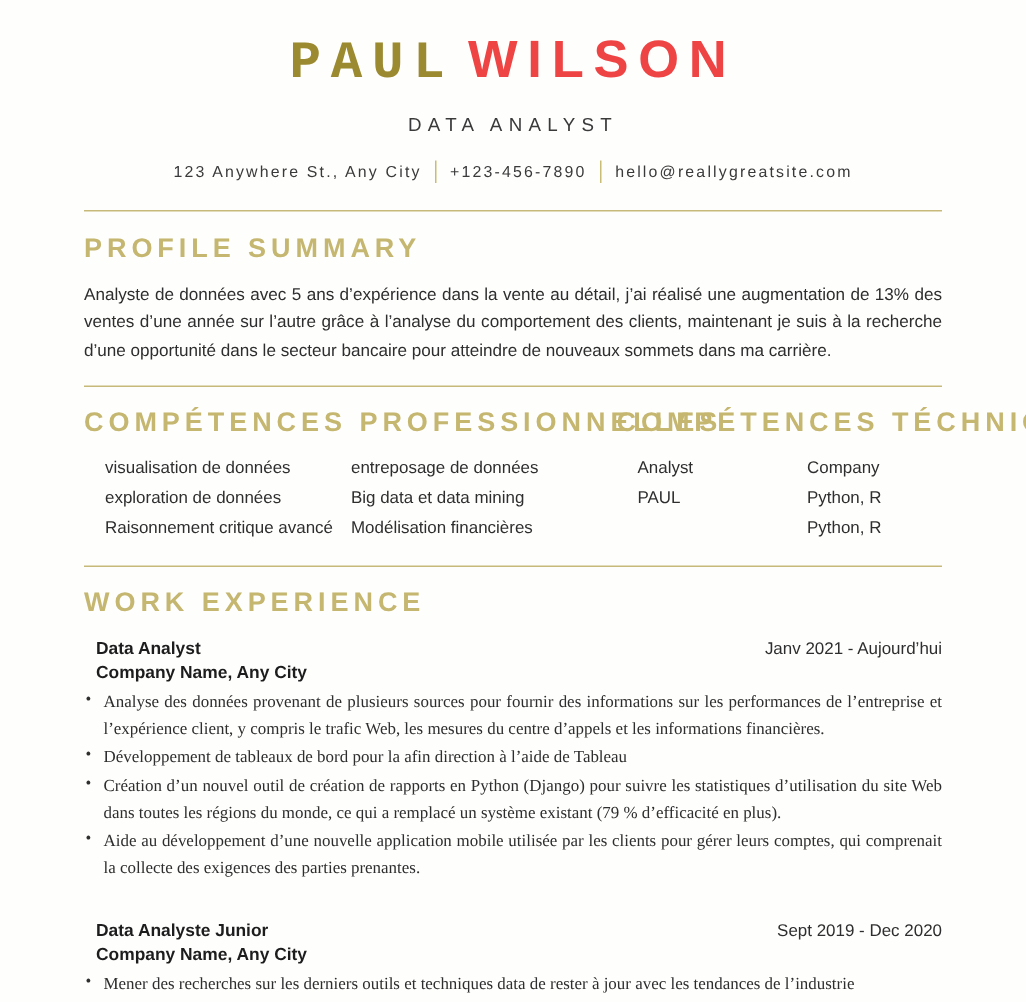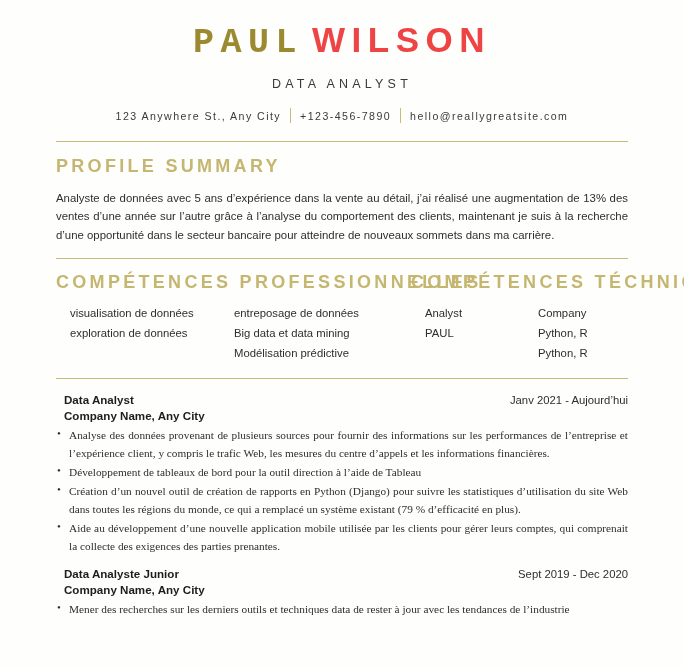--- a/index.html
+++ b/index.html
@@ -166,21 +166,21 @@
     text-align: justify;
   }
   ul.bullets li::before {
     content: "•";
     position: absolute;
     left: 1px;
     top: -1px;
     font-size: 11px;
     color: #2e2e2e;
   }
-  .job-2 { margin-top: 12px; }
+  .job-2 { margin-top: 26px; }
   .job-2 ul.bullets li { text-align: justify; }
 </style>
 </head>
 <body>
 
 <div class="page">
 
   <div class="name-line">
     <span class="name-first">PAUL</span><span class="name-gap"></span><span class="name-last">WILSON</span>
   </div>
@@ -206,25 +206,26 @@
 
   <div class="block">
     <div class="skills-wrap">
 
       <div class="skills-col-left">
         <div class="section-head">COMPÉTENCES PROFESSIONNELLES</div>
         <div class="skills-grid">
           <div class="skills-sub sk-a">
             <div class="skill">visualisation de données</div>
             <div class="skill">exploration de données</div>
+            <div class="skill">Raisonnement critique avancé</div>
           </div>
           <div class="skills-sub sk-b">
             <div class="skill">entreposage de données</div>
             <div class="skill">Big data et data mining</div>
-            <div class="skill">Modélisation prédictive</div>
+            <div class="skill">Modélisation financières</div>
           </div>
         </div>
       </div>
 
       <div class="skills-col-right">
         <div class="section-head">COMPÉTENCES TÉCHNIQUES</div>
         <div class="skills-grid">
           <div class="skills-sub sk-c">
             <div class="skill">Analyst</div>
             <div class="skill">PAUL</div>
@@ -236,30 +237,31 @@
           </div>
         </div>
       </div>
 
     </div>
   </div>
 
   <div class="rule rule-3"></div>
 
   <div class="block">
+    <div class="section-head work-head">WORK EXPERIENCE</div>
 
     <div class="job">
       <div class="job-top">
         <div class="job-title">Data Analyst</div>
         <div class="job-date">Janv 2021 - Aujourd’hui</div>
       </div>
       <div class="job-company">Company Name, Any City</div>
       <ul class="bullets">
         <li>Analyse des données provenant de plusieurs sources pour fournir des informations sur les performances de l’entreprise et l’expérience client, y compris le trafic Web, les mesures du centre d’appels et les informations financières.</li>
-        <li>Développement de tableaux de bord pour la outil direction à l’aide de Tableau</li>
+        <li>Développement de tableaux de bord pour la afin direction à l’aide de Tableau</li>
         <li>Création d’un nouvel outil de création de rapports en Python (Django) pour suivre les statistiques d’utilisation du site Web dans toutes les régions du monde, ce qui a remplacé un système existant (79 % d’efficacité en plus).</li>
         <li>Aide au développement d’une nouvelle application mobile utilisée par les clients pour gérer leurs comptes, qui comprenait la collecte des exigences des parties prenantes.</li>
       </ul>
     </div>
 
     <div class="job job-2">
       <div class="job-top">
         <div class="job-title">Data Analyste Junior</div>
         <div class="job-date">Sept 2019 - Dec 2020</div>
       </div>

